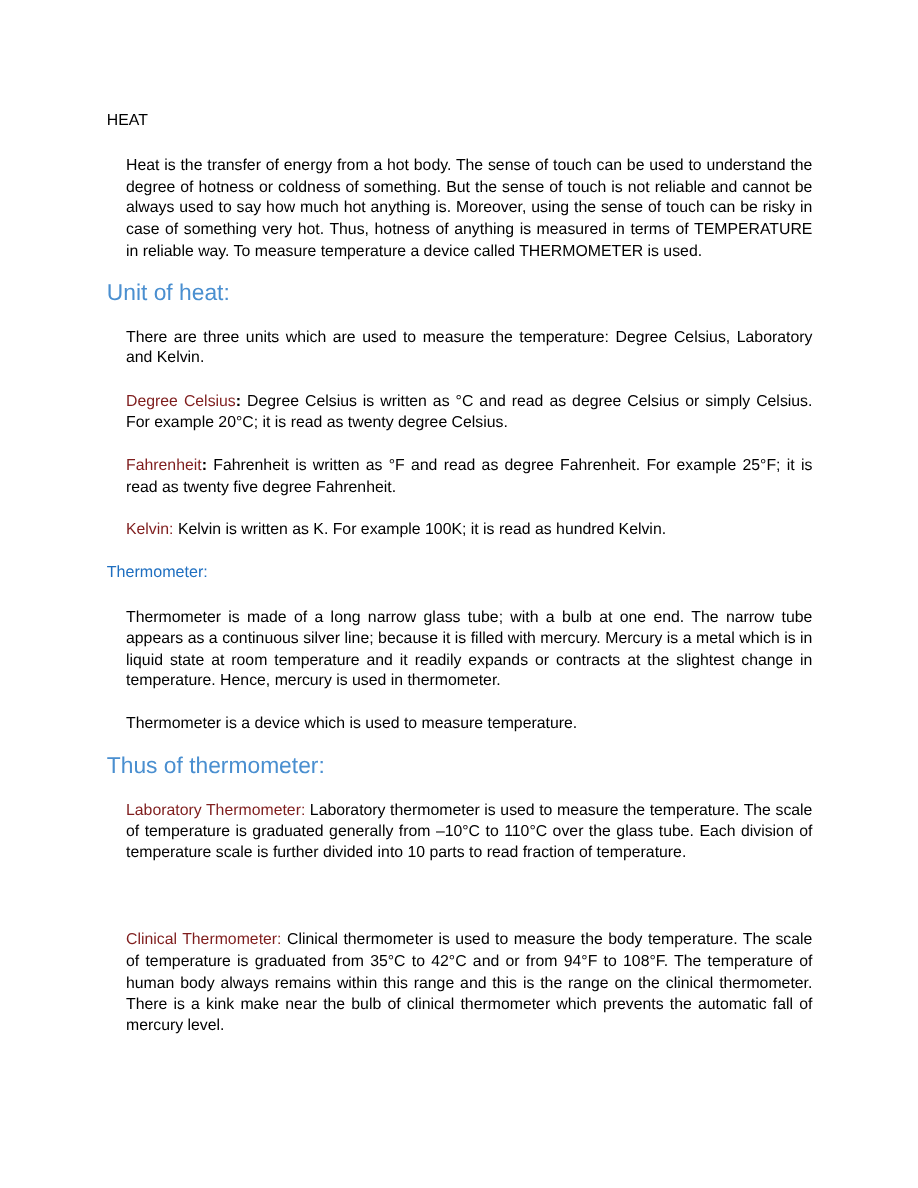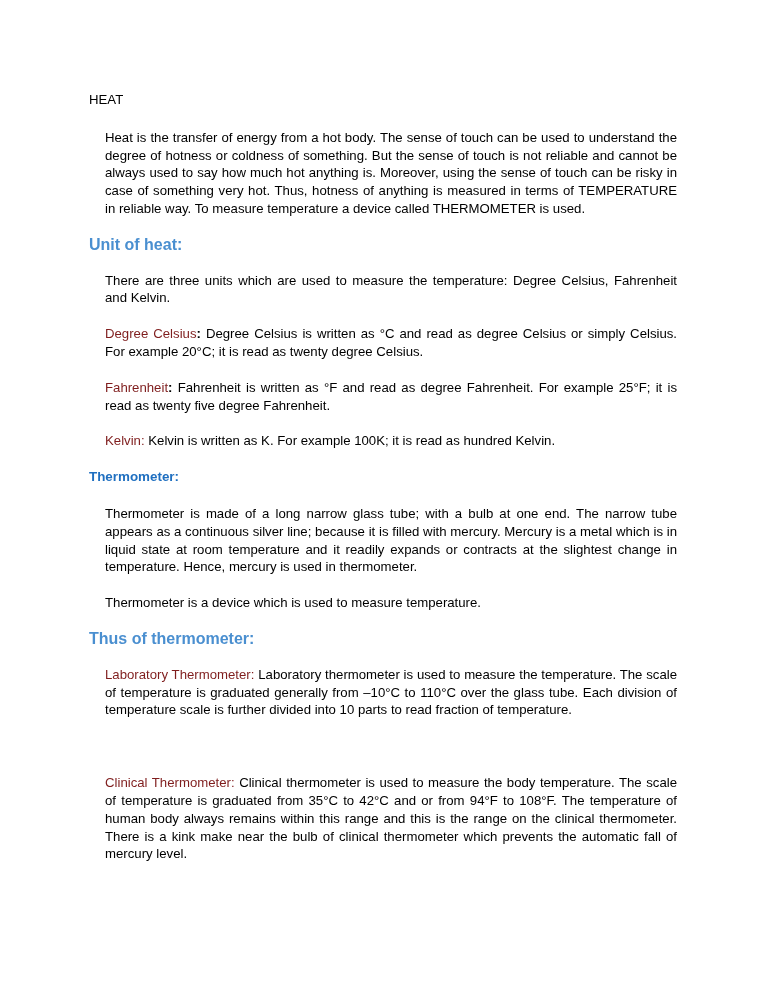--- a/index.html
+++ b/index.html
@@ -36,33 +36,32 @@
   }
   p.body-para {
     font-size: 13.2px;
     line-height: 17.8px;
     margin: 0 0 18px 16px;
     text-align: justify;
     text-justify: inter-word;
     color: #000;
   }
   p.heading-blue {
-    font-size: 16px;
+    font-size: 19px;
     line-height: 17.8px;
     margin: 0 0 18px 0;
     color: #4a8fd0;
     text-align: left;
-    font-weight: bold;
   }
   p.heading-blue-bold {
     font-size: 13.4px;
     line-height: 17.8px;
     margin: 0 0 19px 0;
     color: #1f6fc0;
-    font-weight: bold;
+    font-weight: normal;
     text-align: left;
   }
   .lbl-blue {
     color: #7f1d1d;
   }
   .colon-bold {
     color: #000;
     font-weight: bold;
   }
   .gap-block {
@@ -74,21 +73,21 @@
 
 <div class="page">
   <div class="content">
 
     <div class="doc-title">HEAT</div>
 
     <p class="body-para">Heat is the transfer of energy from a hot body. The sense of touch can be used to understand the degree of hotness or coldness of something. But the sense of touch is not reliable and cannot be always used to say how much hot anything is. Moreover, using the sense of touch can be risky in case of something very hot. Thus, hotness of anything is measured in terms of TEMPERATURE in reliable way. To measure temperature a device called THERMOMETER is used.</p>
 
     <p class="heading-blue">Unit of heat:</p>
 
-    <p class="body-para">There are three units which are used to measure the temperature: Degree Celsius, Fahrenheit and Kelvin.</p>
+    <p class="body-para">There are three units which are used to measure the temperature: Degree Celsius, Laboratory and Kelvin.</p>
 
     <p class="body-para"><span class="lbl-blue">Degree Celsius</span><span class="colon-bold">:</span><span> Degree Celsius is written as °C and read as degree Celsius or simply Celsius. For example 20°C; it is read as twenty degree Celsius.</span></p>
 
     <p class="body-para"><span class="lbl-blue">Fahrenheit</span><span class="colon-bold">:</span><span> Fahrenheit is written as °F and read as degree Fahrenheit. For example 25°F; it is read as twenty five degree Fahrenheit.</span></p>
 
     <p class="body-para"><span class="lbl-blue">Kelvin:</span><span> Kelvin is written as K. For example 100K; it is read as hundred Kelvin.</span></p>
 
     <p class="heading-blue-bold">Thermometer:</p>
 
     <p class="body-para">Thermometer is made of a long narrow glass tube; with a bulb at one end. The narrow tube appears as a continuous silver line; because it is filled with mercury. Mercury is a metal which is in liquid state at room temperature and it readily expands or contracts at the slightest change in temperature. Hence, mercury is used in thermometer.</p>

